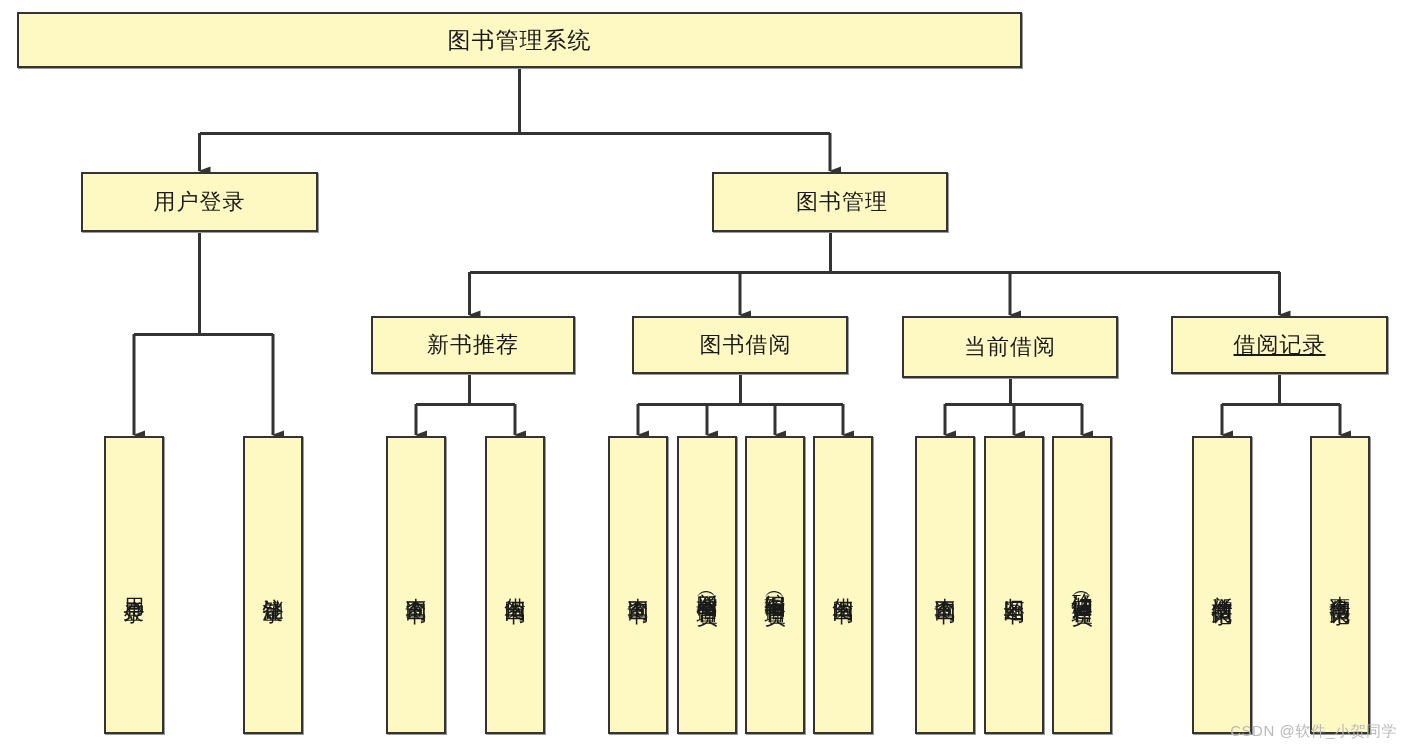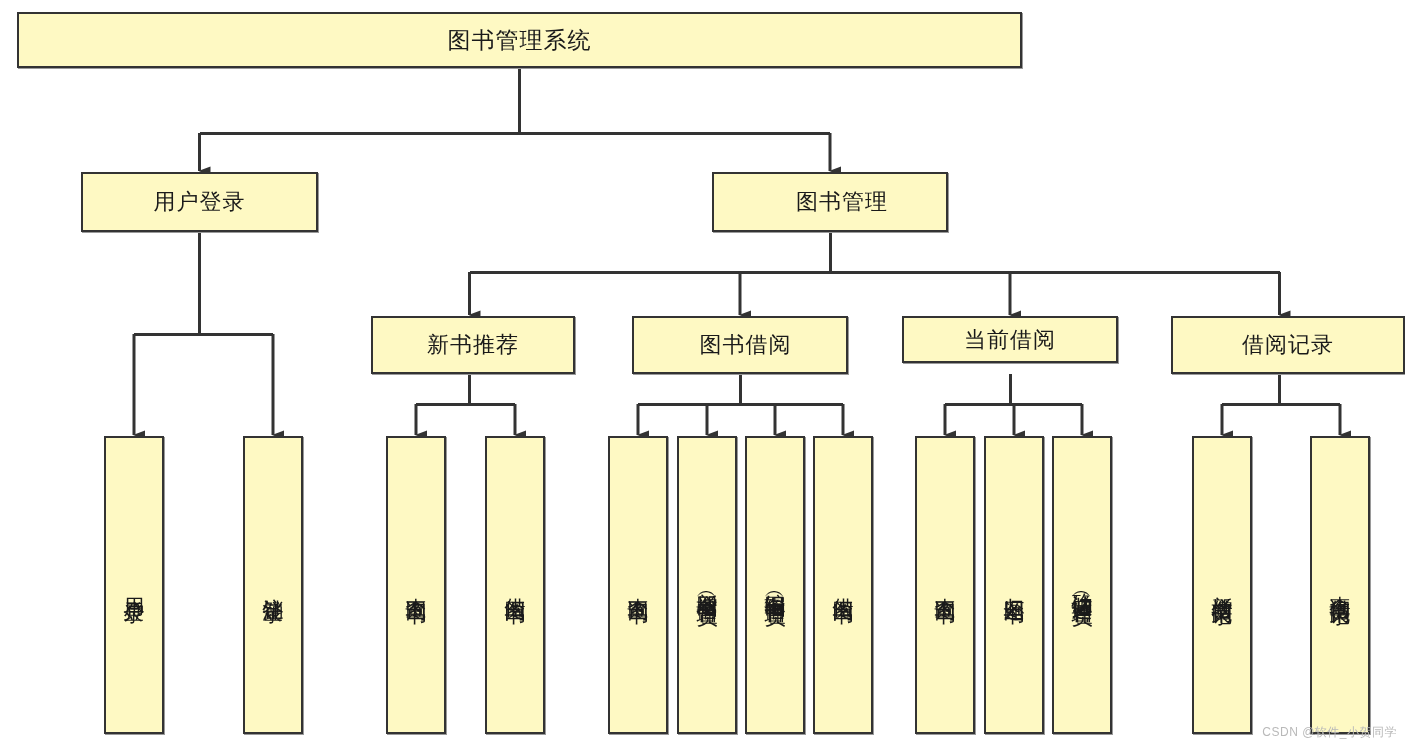--- a/index.html
+++ b/index.html
@@ -36,21 +36,21 @@
     white-space:normal;
     letter-spacing:2px;
     font-size:21px;
     max-height:270px;
   }
   .node.root .label{font-size:23px;}
 
   #watermark{
     position:absolute;
     right:8px;bottom:6px;
-    font-size:12px;
+    font-size:15px;
     color:#b9b9b9;
     letter-spacing:.5px;
     white-space:nowrap;
     pointer-events:none;
   }
 </style>
 </head>
 <body>
 
 <div id="canvas">
@@ -103,24 +103,24 @@
       </div>
       <div class="node" style="left: 712px; top: 172px; width: 236px; height: 60px; padding-left: 24px;">
         <span class="label">图书管理</span>
       </div>
       <div class="node" style="left: 347px; top: 316px; width: 204px; height: 58px; margin-left: 24px;">
         <span class="label">新书推荐</span>
       </div>
       <div class="node" style="left: 632px; top: 316px; width: 216px; height: 58px; padding-left: 11px;">
         <span class="label">图书借阅</span>
       </div>
-      <div class="node" style="left: 902px; top: 316px; width: 216px; height: 47px;">
+      <div class="node" style="left: 902px; top: 316px; width: 216px; height: 62px;">
         <span class="label">当前借阅</span>
       </div>
-      <div class="node" style="left: 1171px; top: 316px; width: 234px; height: 58px;">
+      <div class="node" style="left: 1171px; top: 316px; width: 217px; height: 58px; text-decoration: underline;">
         <span class="label">借阅记录</span>
       </div>
       <div class="node vertical" style="left: 104px; top: 436px; width: 60px; height: 298px;">
         <span class="label">用户登录</span>
       </div>
       <div class="node vertical" style="left: 243px; top: 436px; width: 60px; height: 298px;">
         <span class="label">注销登录</span>
       </div>
       <div class="node vertical" style="left: 386px; top: 436px; width: 60px; height: 298px;">
         <span class="label">查询图书</span>

